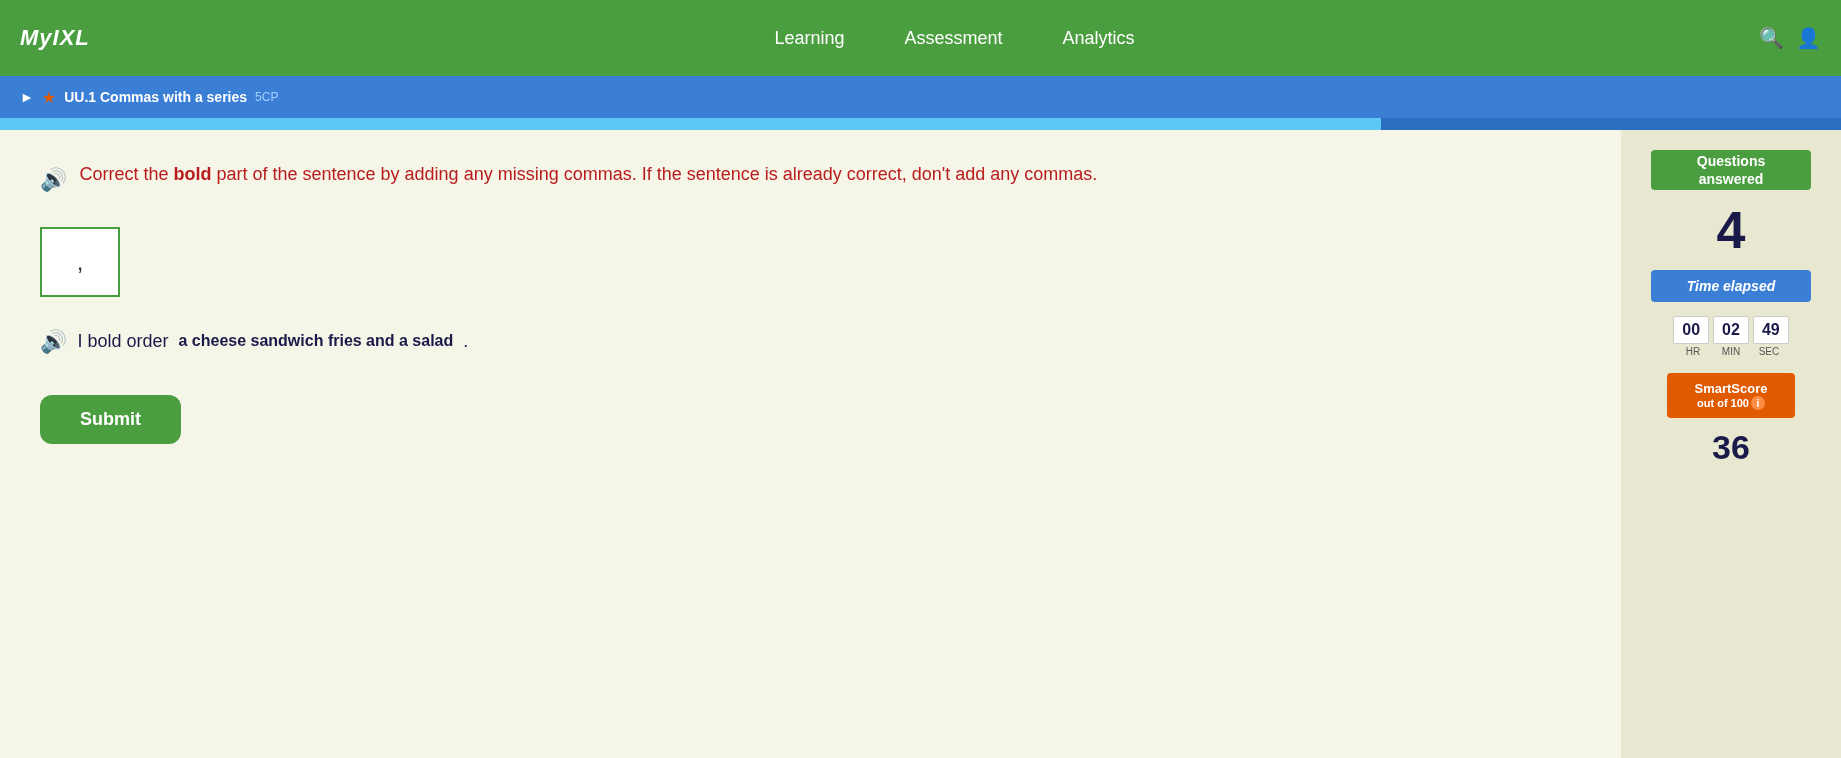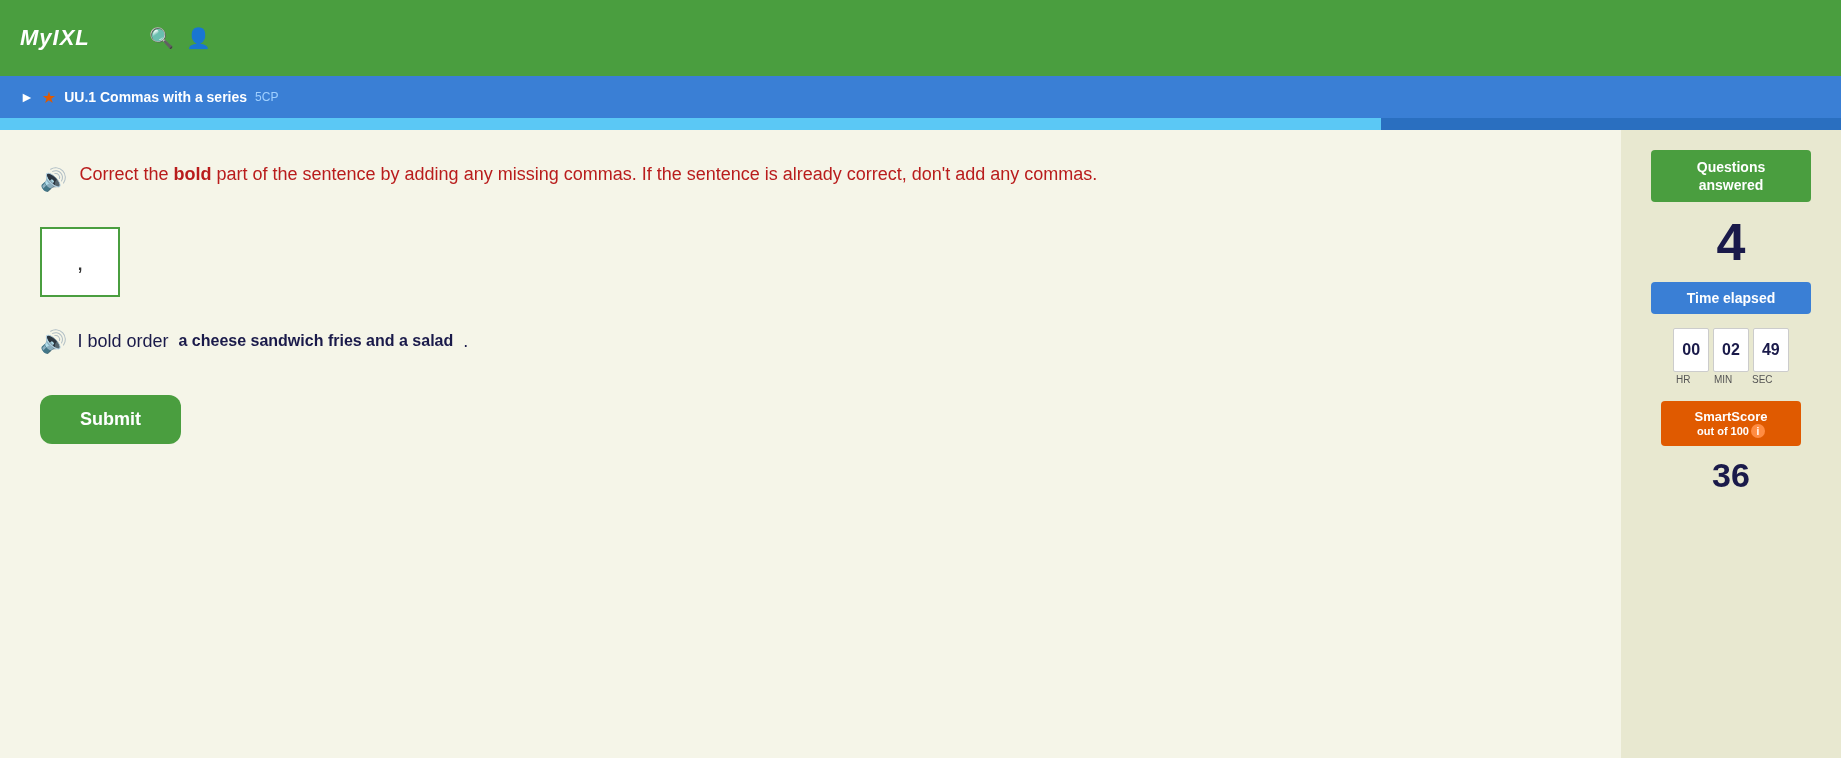--- a/index.html
+++ b/index.html
@@ -183,84 +183,86 @@
       display: flex;
       flex-direction: column;
       align-items: center;
       gap: 10px;
     }
 
     .questions-answered-badge {
       background: #4a9e3f;
       color: white;
       text-align: center;
+      padding: 2px 12px;
+      border-radius: 4px;
+      font-size: 14px;
+      font-weight: bold;
+      width: 160px;
+      line-height: 1.3;
+    }
+
+    .questions-count {
+      font-size: 52px;
+      font-weight: bold;
+      color: #1a1a4a;
+      text-align: center;
+    }
+
+    .time-elapsed-badge {
+      background: #3a7fd5;
+      color: white;
+      text-align: center;
       padding: 8px 12px;
       border-radius: 4px;
       font-size: 14px;
       font-weight: bold;
       width: 160px;
-      line-height: 1.3;
-    }
-
-    .questions-count {
-      font-size: 52px;
-      font-weight: bold;
-      color: #1a1a4a;
-      text-align: center;
-    }
-
-    .time-elapsed-badge {
-      background: #3a7fd5;
-      color: white;
-      text-align: center;
-      padding: 8px 12px;
-      border-radius: 4px;
-      font-size: 14px;
-      font-weight: bold;
-      width: 160px;
+      font-style: italic;
     }
 
     .time-display {
       display: flex;
       align-items: center;
       gap: 4px;
       margin-top: 4px;
     }
     .time-box {
       background: white;
       border: 1px solid #ccc;
-      padding: 12px 8px;
+      padding: 4px 8px;
       font-size: 16px;
       font-weight: bold;
       color: #1a1a4a;
       border-radius: 2px;
       min-width: 34px;
       text-align: center;
     }
     .time-labels {
       display: flex;
       gap: 4px;
       font-size: 10px;
       color: #555;
       margin-top: 2px;
       justify-content: center;
     }
     .time-label {
       min-width: 34px;
+      text-align: center;
     }
 
     .smart-score-badge {
       background: #e05a00;
       color: white;
       text-align: center;
       padding: 8px 12px;
       border-radius: 4px;
       font-size: 13px;
       font-weight: bold;
-      width: 140px;
+      width: 128px;
       margin-top: 6px;
     }
     .smart-score-sub {
       font-size: 11px;
       display: flex;
       align-items: center;
       justify-content: center;
       gap: 2px;
     }
     .info-circle {
@@ -280,20 +282,25 @@
       font-weight: bold;
       color: #1a1a4a;
       text-align: center;
     }
   </style>
 </head>
 <body>
 
 <div class="navbar">
   <span class="navbar-brand">MyIXL</span>
+  <div class="navbar-links">
+    <a class="navbar-link">Learning</a>
+    <a class="navbar-link">Assessment</a>
+    <a class="navbar-link">Analytics</a>
+  </div>
   <div class="navbar-icons">
     <span class="nav-icon">🔍</span>
     <span class="nav-icon">👤</span>
   </div>
 </div>
 
 <div class="breadcrumb-bar">
   <span class="breadcrumb-arrow">►</span>
   <span class="breadcrumb-star">★</span>
   <span class="breadcrumb-text">UU.1 Commas with a series</span>

